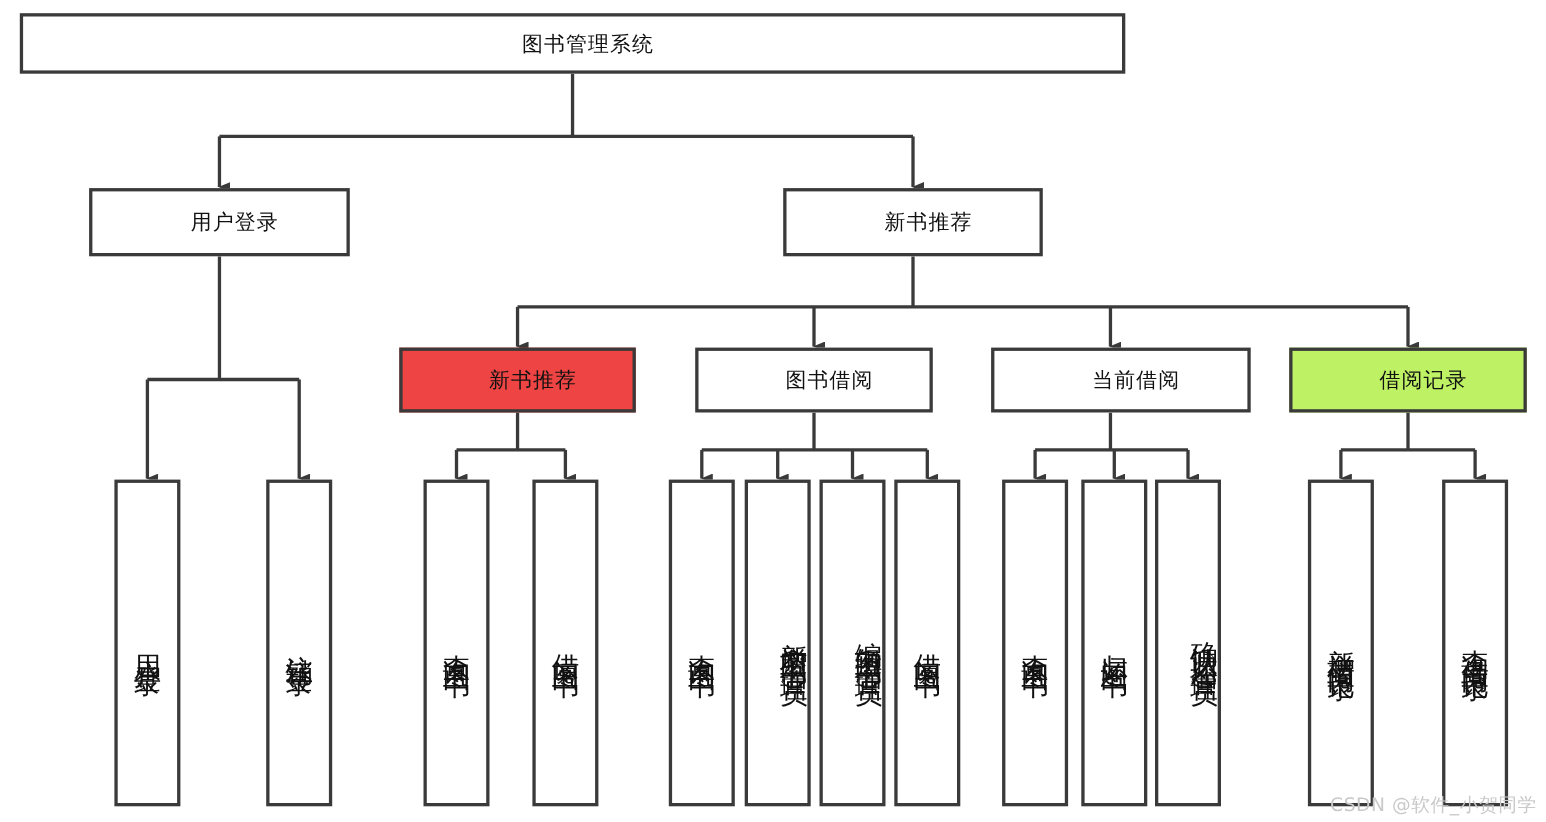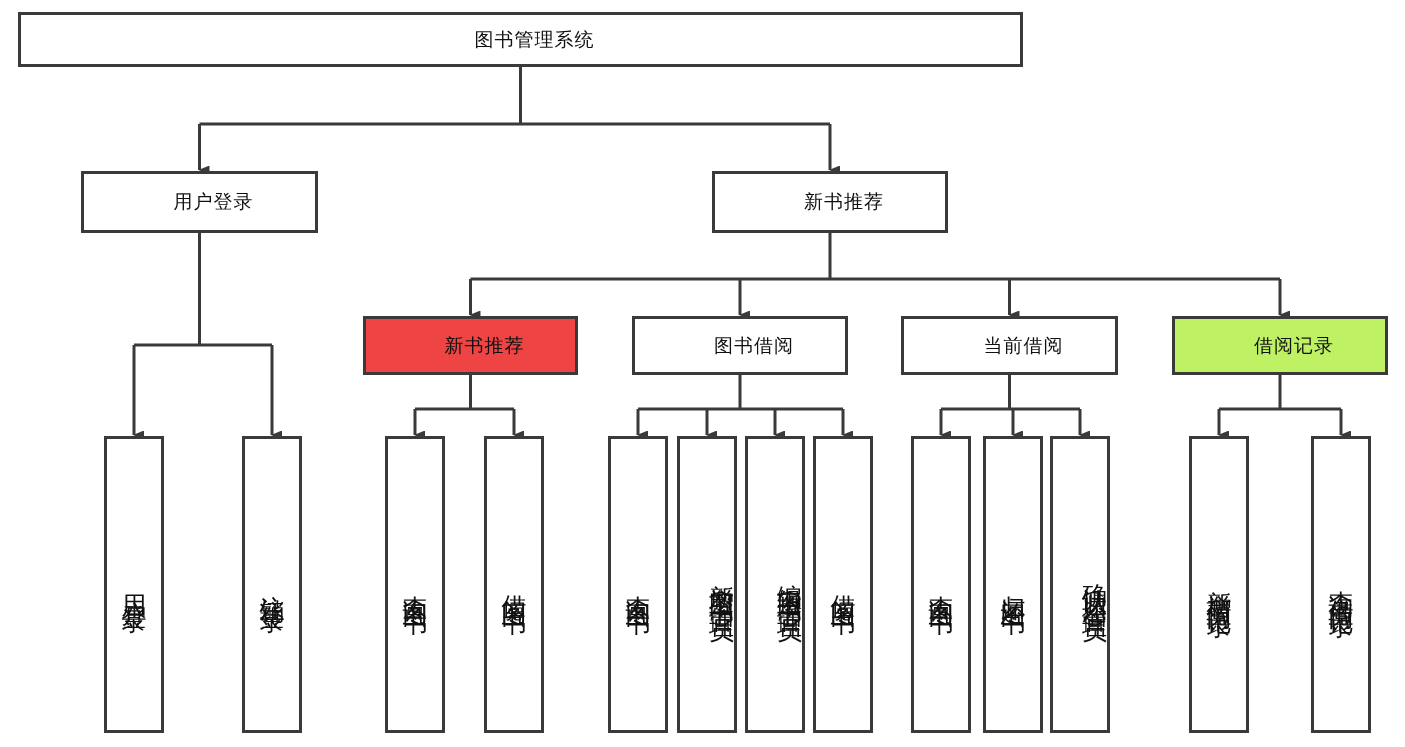--- a/index.html
+++ b/index.html
@@ -124,21 +124,21 @@
       </div>
       <div class="node-box horizontal" style="left: 712px; top: 171px; width: 236px; height: 62px; border-color: rgb(58, 58, 58); background: rgb(255, 255, 255); color: rgb(17, 17, 17);">
         <span class="node-label">新书推荐</span>
       </div>
       <div class="node-box horizontal" style="left: 363px; top: 316px; width: 215px; height: 59px; border-color: rgb(58, 58, 58); background: #ef4444; color: rgb(17, 17, 17);">
         <span class="node-label">新书推荐</span>
       </div>
       <div class="node-box horizontal" style="left: 632px; top: 316px; width: 216px; height: 59px; border-color: rgb(58, 58, 58); background: rgb(255, 255, 255); color: rgb(17, 17, 17);">
         <span class="node-label">图书借阅</span>
       </div>
-      <div class="node-box horizontal" style="left: 901px; top: 316px; width: 217px; height: 59px; border-color: rgb(58, 58, 58); background: rgb(255, 255, 255); color: rgb(17, 17, 17);">
+      <div class="node-box horizontal" style="left: 901px; top: 316px; width: 236px; height: 59px; border-color: rgb(58, 58, 58); background: rgb(255, 255, 255); color: rgb(17, 17, 17);">
         <span class="node-label">当前借阅</span>
       </div>
       <div class="node-box horizontal" style="left: 1172px; top: 316px; width: 216px; height: 59px; border-color: rgb(58, 58, 58); background: #bef264; color: rgb(17, 17, 17);">
         <span class="node-label">借阅记录</span>
       </div>
       <div class="node-box vertical v-center" style="left: 104px; top: 436px; width: 60px; height: 297px; border-color: rgb(58, 58, 58); background: rgb(255, 255, 255); color: rgb(17, 17, 17);">
         <span class="node-label">用户登录</span>
       </div>
       <div class="node-box vertical v-center" style="left: 242px; top: 436px; width: 60px; height: 297px; border-color: rgb(58, 58, 58); background: rgb(255, 255, 255); color: rgb(17, 17, 17);">
         <span class="node-label">注销登录</span>
@@ -171,14 +171,15 @@
         <span class="node-label">确认归还（管理员）</span>
       </div>
       <div class="node-box vertical v-center" style="left: 1189px; top: 436px; width: 60px; height: 297px; border-color: rgb(58, 58, 58); background: rgb(255, 255, 255); color: rgb(17, 17, 17);">
         <span class="node-label">新增借阅记录</span>
       </div>
       <div class="node-box vertical v-center" style="left: 1311px; top: 436px; width: 60px; height: 297px; border-color: rgb(58, 58, 58); background: rgb(255, 255, 255); color: rgb(17, 17, 17);">
         <span class="node-label">查询借阅记录</span>
       </div>
     </div>
 
+  <div id="watermark">CSDN @软件_小贺同学</div>
 
 </div>
 
 </body></html>

